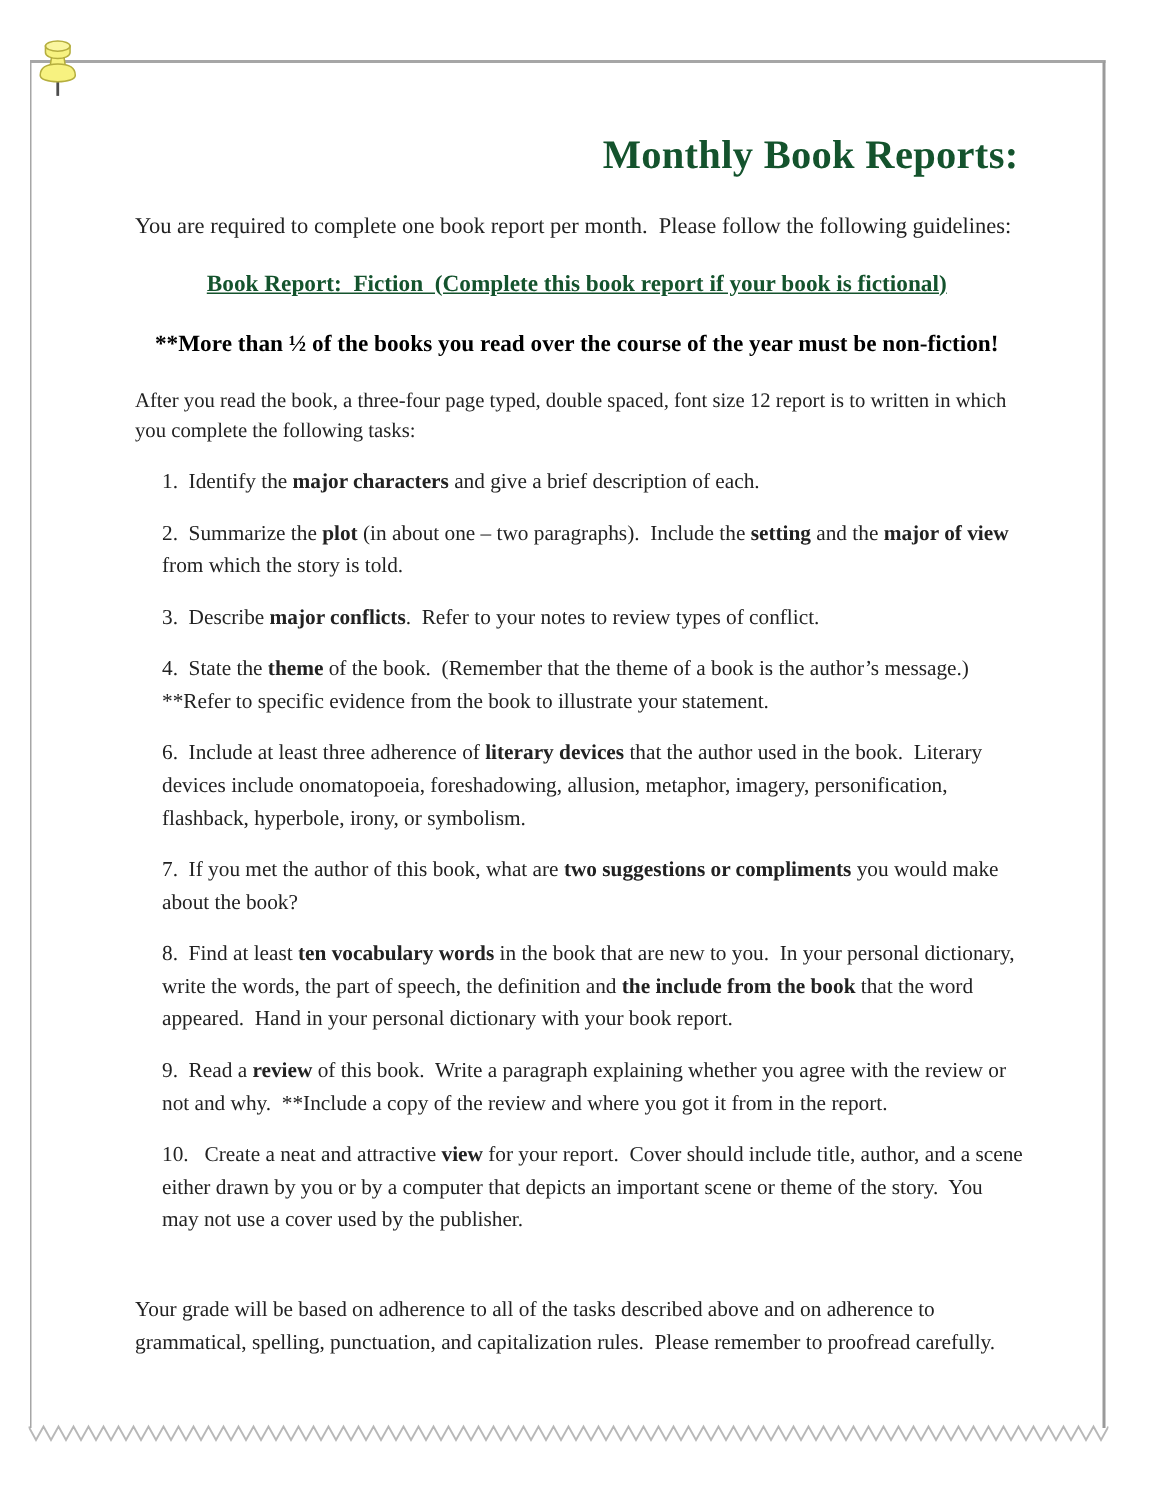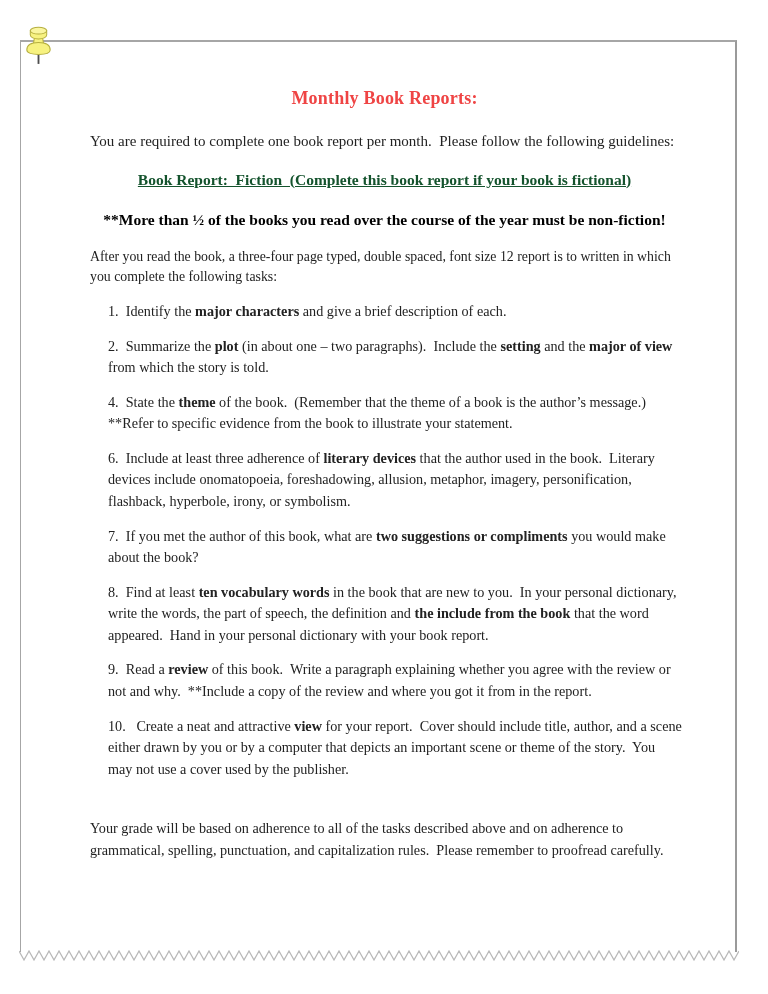--- a/index.html
+++ b/index.html
@@ -42,24 +42,24 @@
   }
   .torn-edge {
     position: absolute;
     left: 19px;
     top: 949px;
     width: 720px;
     height: 14px;
     z-index: 2;
   }
   .title {
-    text-align: center;
-    font-size: 18px;
+    text-align: right;
+    font-size: 27px;
     font-weight: bold;
-    color: #ef4444;
+    color: #14532d;
     letter-spacing: 0.2px;
     margin: 0 0 22px 0;
   }
   .para {
     font-size: 15px;
     line-height: 1.44;
     white-space: pre-wrap;
     margin: 0 0 14px 0;
   }
   .fiction-heading {
@@ -125,20 +125,21 @@
 
     <div class="fiction-heading">Book Report:  Fiction  (Complete this book report if your book is fictional)</div>
 
     <div class="nonfiction-note">**More than ½ of the books you read over the course of the year must be non-fiction!</div>
 
     <p class="tasks-intro">After you read the book, a three-four page typed, double spaced, font size 12 report is to written in which you complete the following tasks:</p>
 
     <div class="task-list">
         <div class="task"><span>1.  </span><span>Identify the </span><span class="b">major characters</span><span> and give a brief description of each.</span></div>
         <div class="task"><span>2.  </span><span>Summarize the </span><span class="b">plot</span><span> (in about one – two paragraphs).  Include the </span><span class="b">setting</span><span> and the </span><span class="b">major of view</span><span> from which the story is told.</span></div>
+        <div class="task"><span>3.  </span><span>Describe </span><span class="b">major conflicts</span><span>.  Refer to your notes to review types of conflict.</span></div>
         <div class="task"><span>4.  </span><span>State the </span><span class="b">theme</span><span> of the book.  (Remember that the theme of a book is the author’s message.)  **Refer to specific evidence from the book to illustrate your statement.</span></div>
         <div class="task"><span>6.  </span><span>Include at least three adherence of </span><span class="b">literary devices</span><span> that the author used in the book.  Literary devices include onomatopoeia, foreshadowing, allusion, metaphor, imagery, personification, flashback, hyperbole, irony, or symbolism.</span></div>
         <div class="task"><span>7.  </span><span>If you met the author of this book, what are </span><span class="b">two suggestions or compliments</span><span> you would make about the book?</span></div>
         <div class="task"><span>8.  </span><span>Find at least </span><span class="b">ten vocabulary words</span><span> in the book that are new to you.  In your personal dictionary, write the words, the part of speech, the definition and </span><span class="b">the include from the book</span><span> that the word appeared.  Hand in your personal dictionary with your book report.</span></div>
         <div class="task"><span>9.  </span><span>Read a </span><span class="b">review</span><span> of this book.  Write a paragraph explaining whether you agree with the review or not and why.  **Include a copy of the review and where you got it from in the report.</span></div>
         <div class="task"><span>10.  </span><span> Create a neat and attractive </span><span class="b">view</span><span> for your report.  Cover should include title, author, and a scene either drawn by you or by a computer that depicts an important scene or theme of the story.  You may not use a cover used by the publisher.</span></div>
       </div>
 
     <p class="closing">Your grade will be based on adherence to all of the tasks described above and on adherence to grammatical, spelling, punctuation, and capitalization rules.  Please remember to proofread carefully.</p>
 

